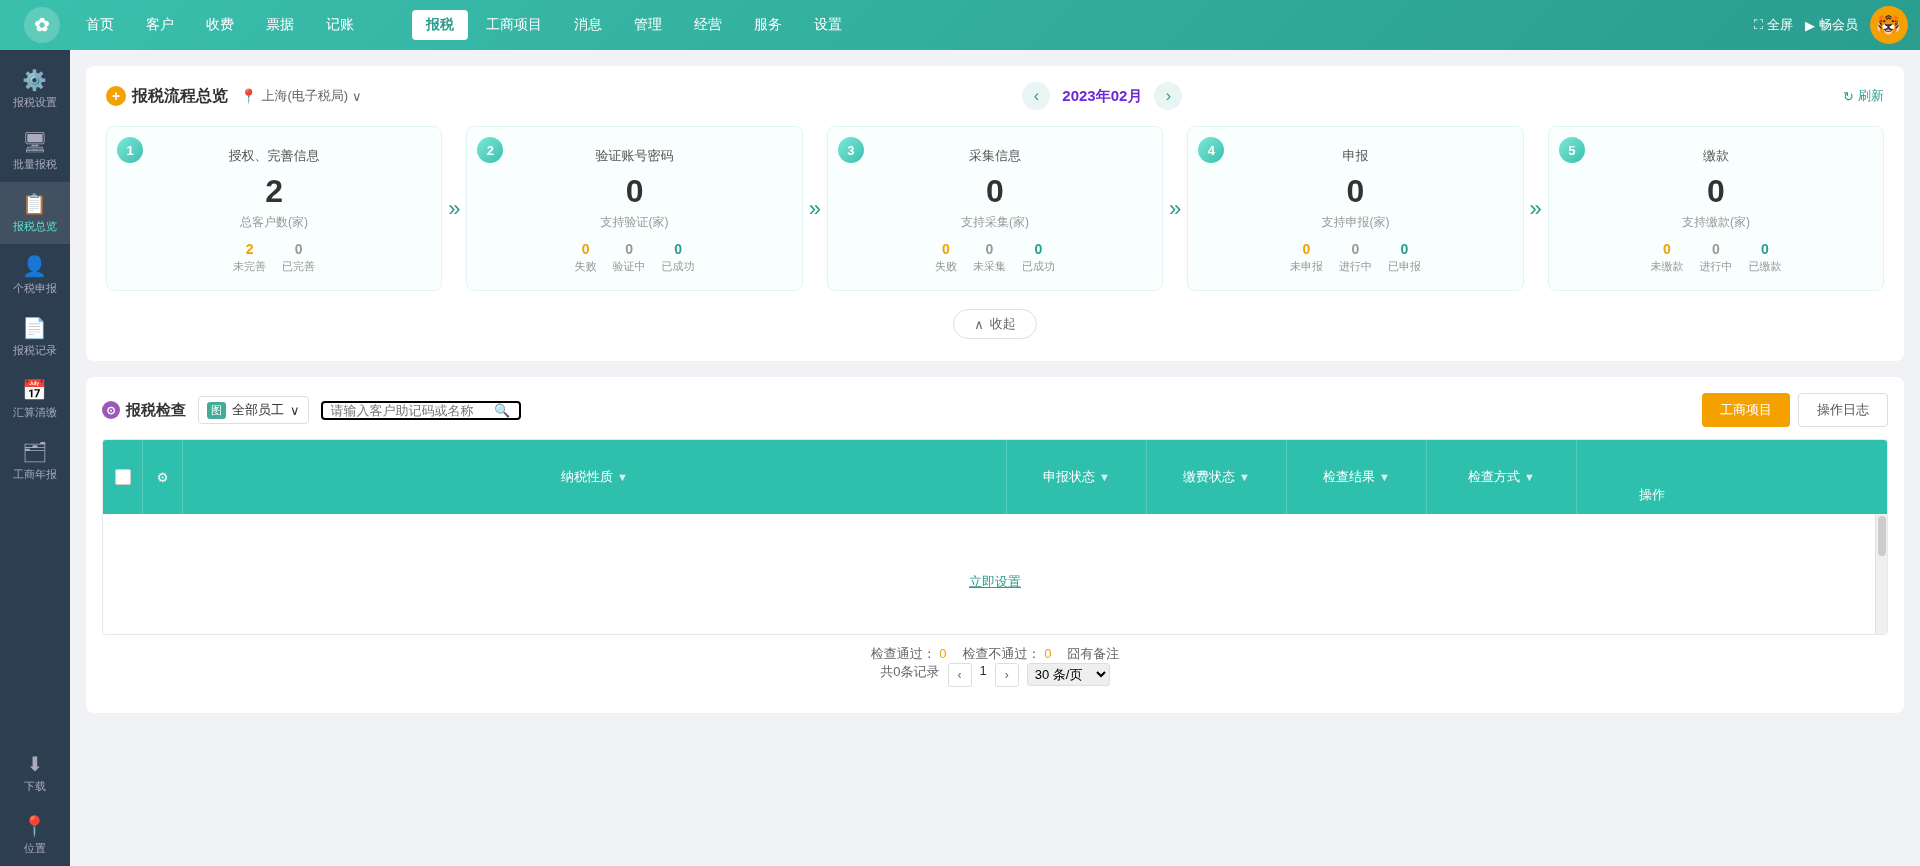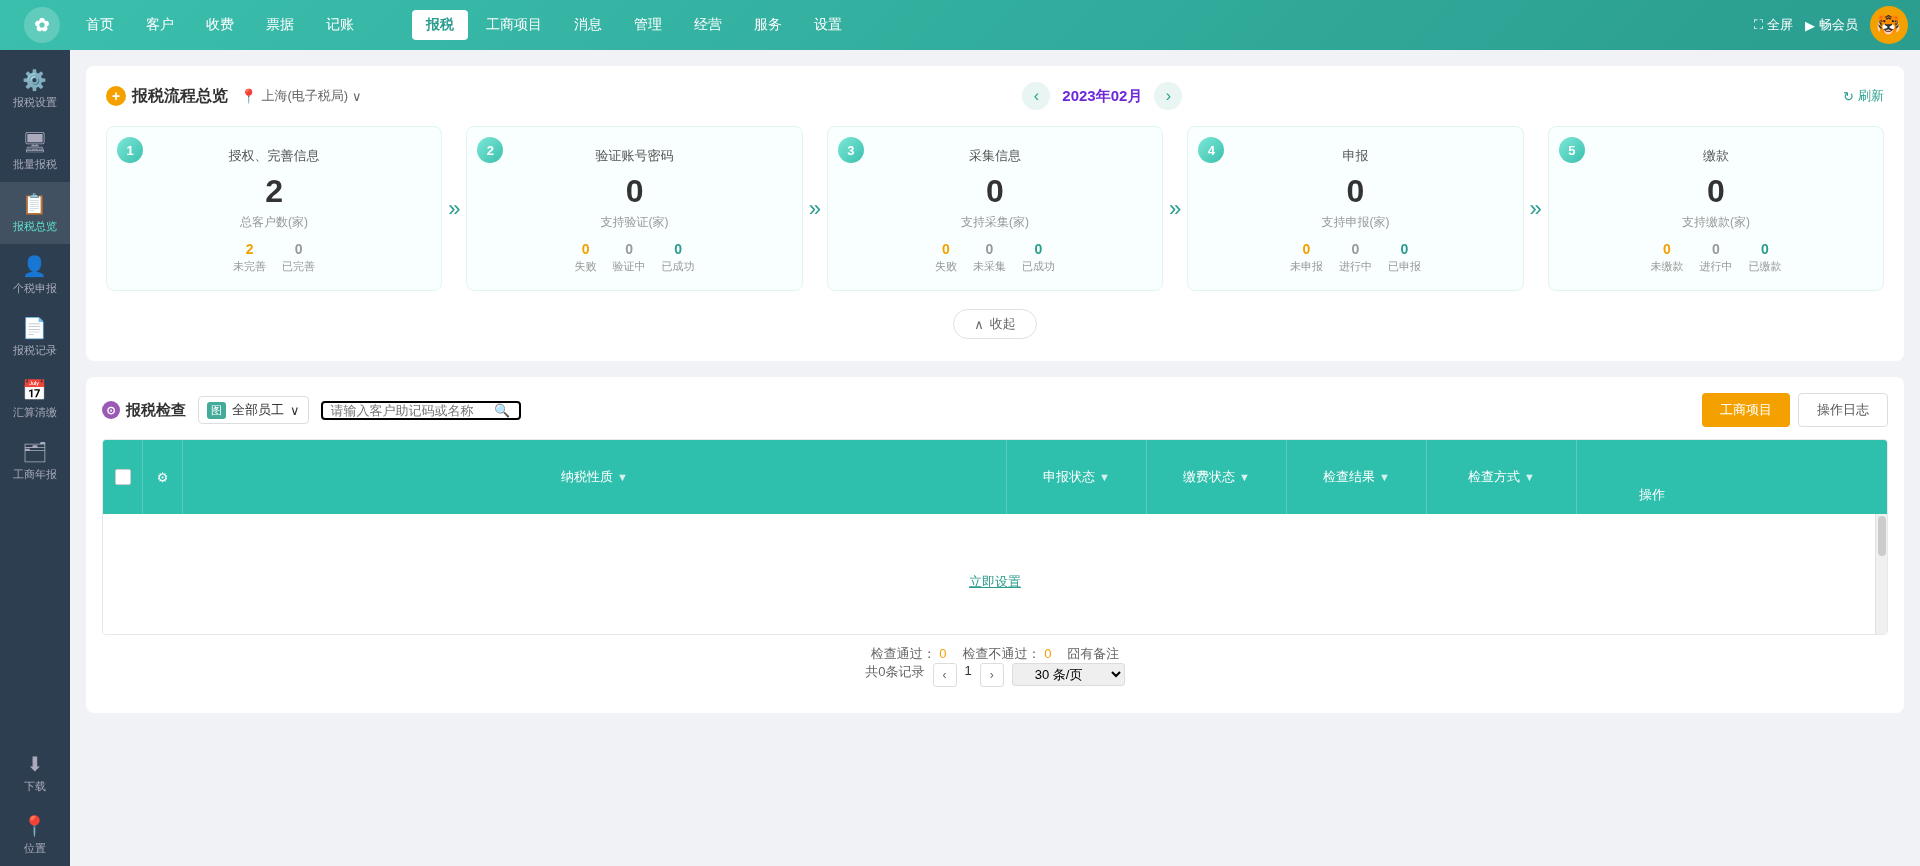--- a/index.html
+++ b/index.html
@@ -463,21 +463,21 @@
       font-size: 12px;
       color: #666;
     }
     .page-num {
       font-size: 13px;
       color: #333;
     }
     .per-page-select {
       border: 1px solid #ddd;
       border-radius: 3px;
-      padding: 2px 18px;
+      padding: 2px 3px;
       font-size: 13px;
       cursor: pointer;
     }
     .count-link { color: #f4a100; cursor: pointer; }
 
     .filter-icon {
       font-size: 11px;
       opacity: 0.8;
     }
     .checkbox-cell {

